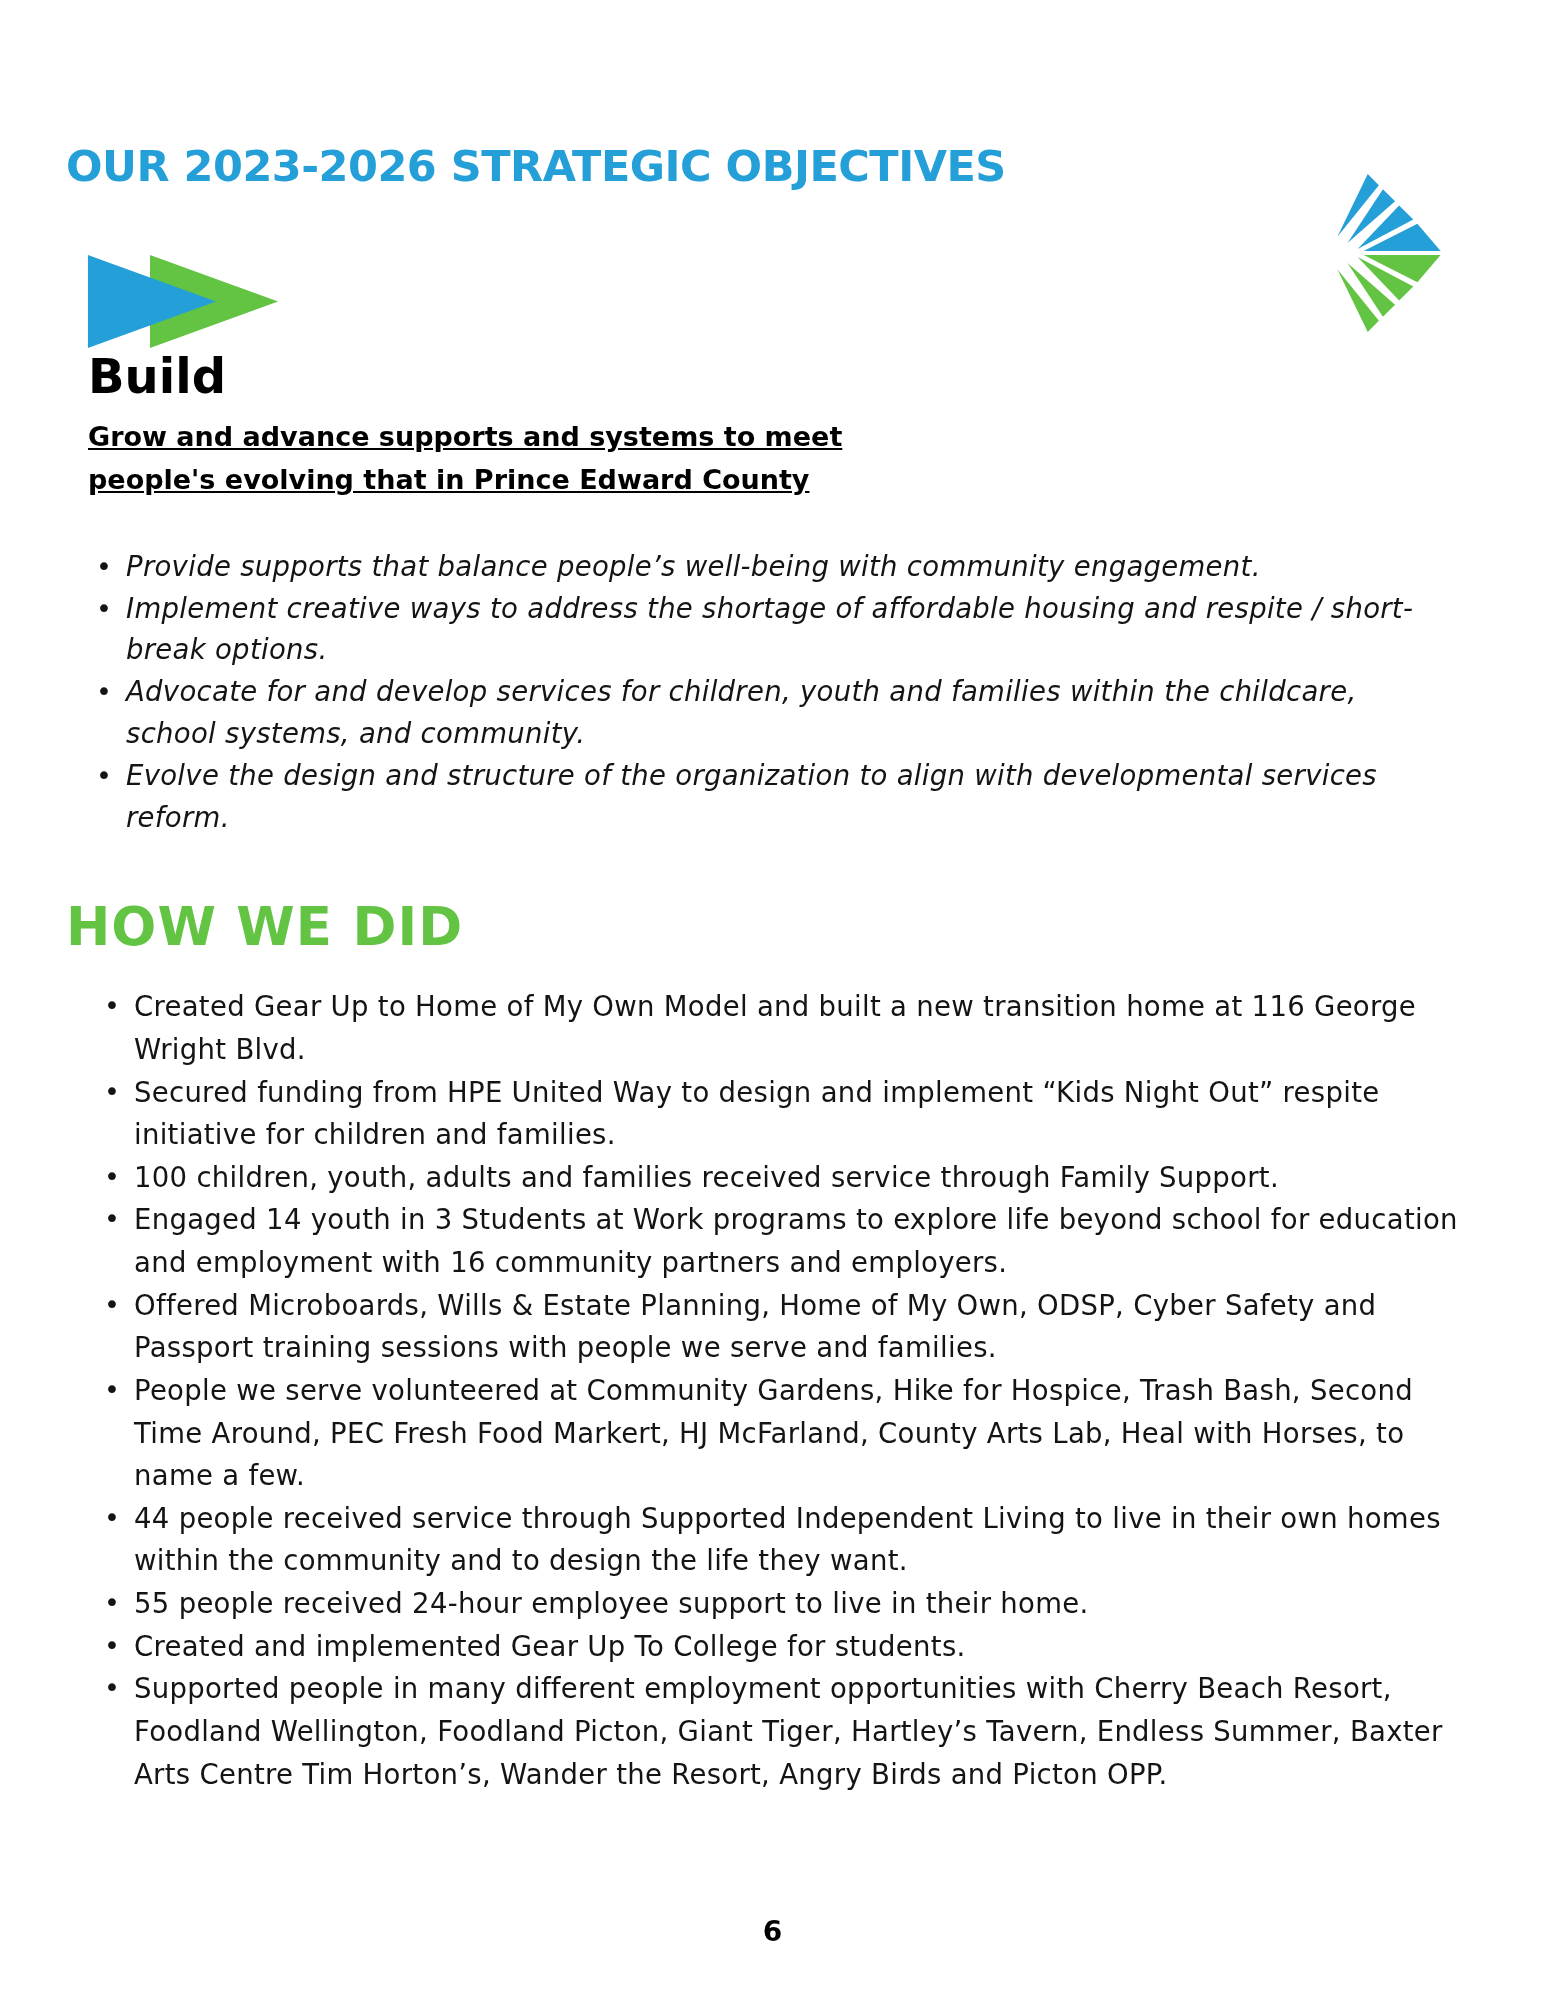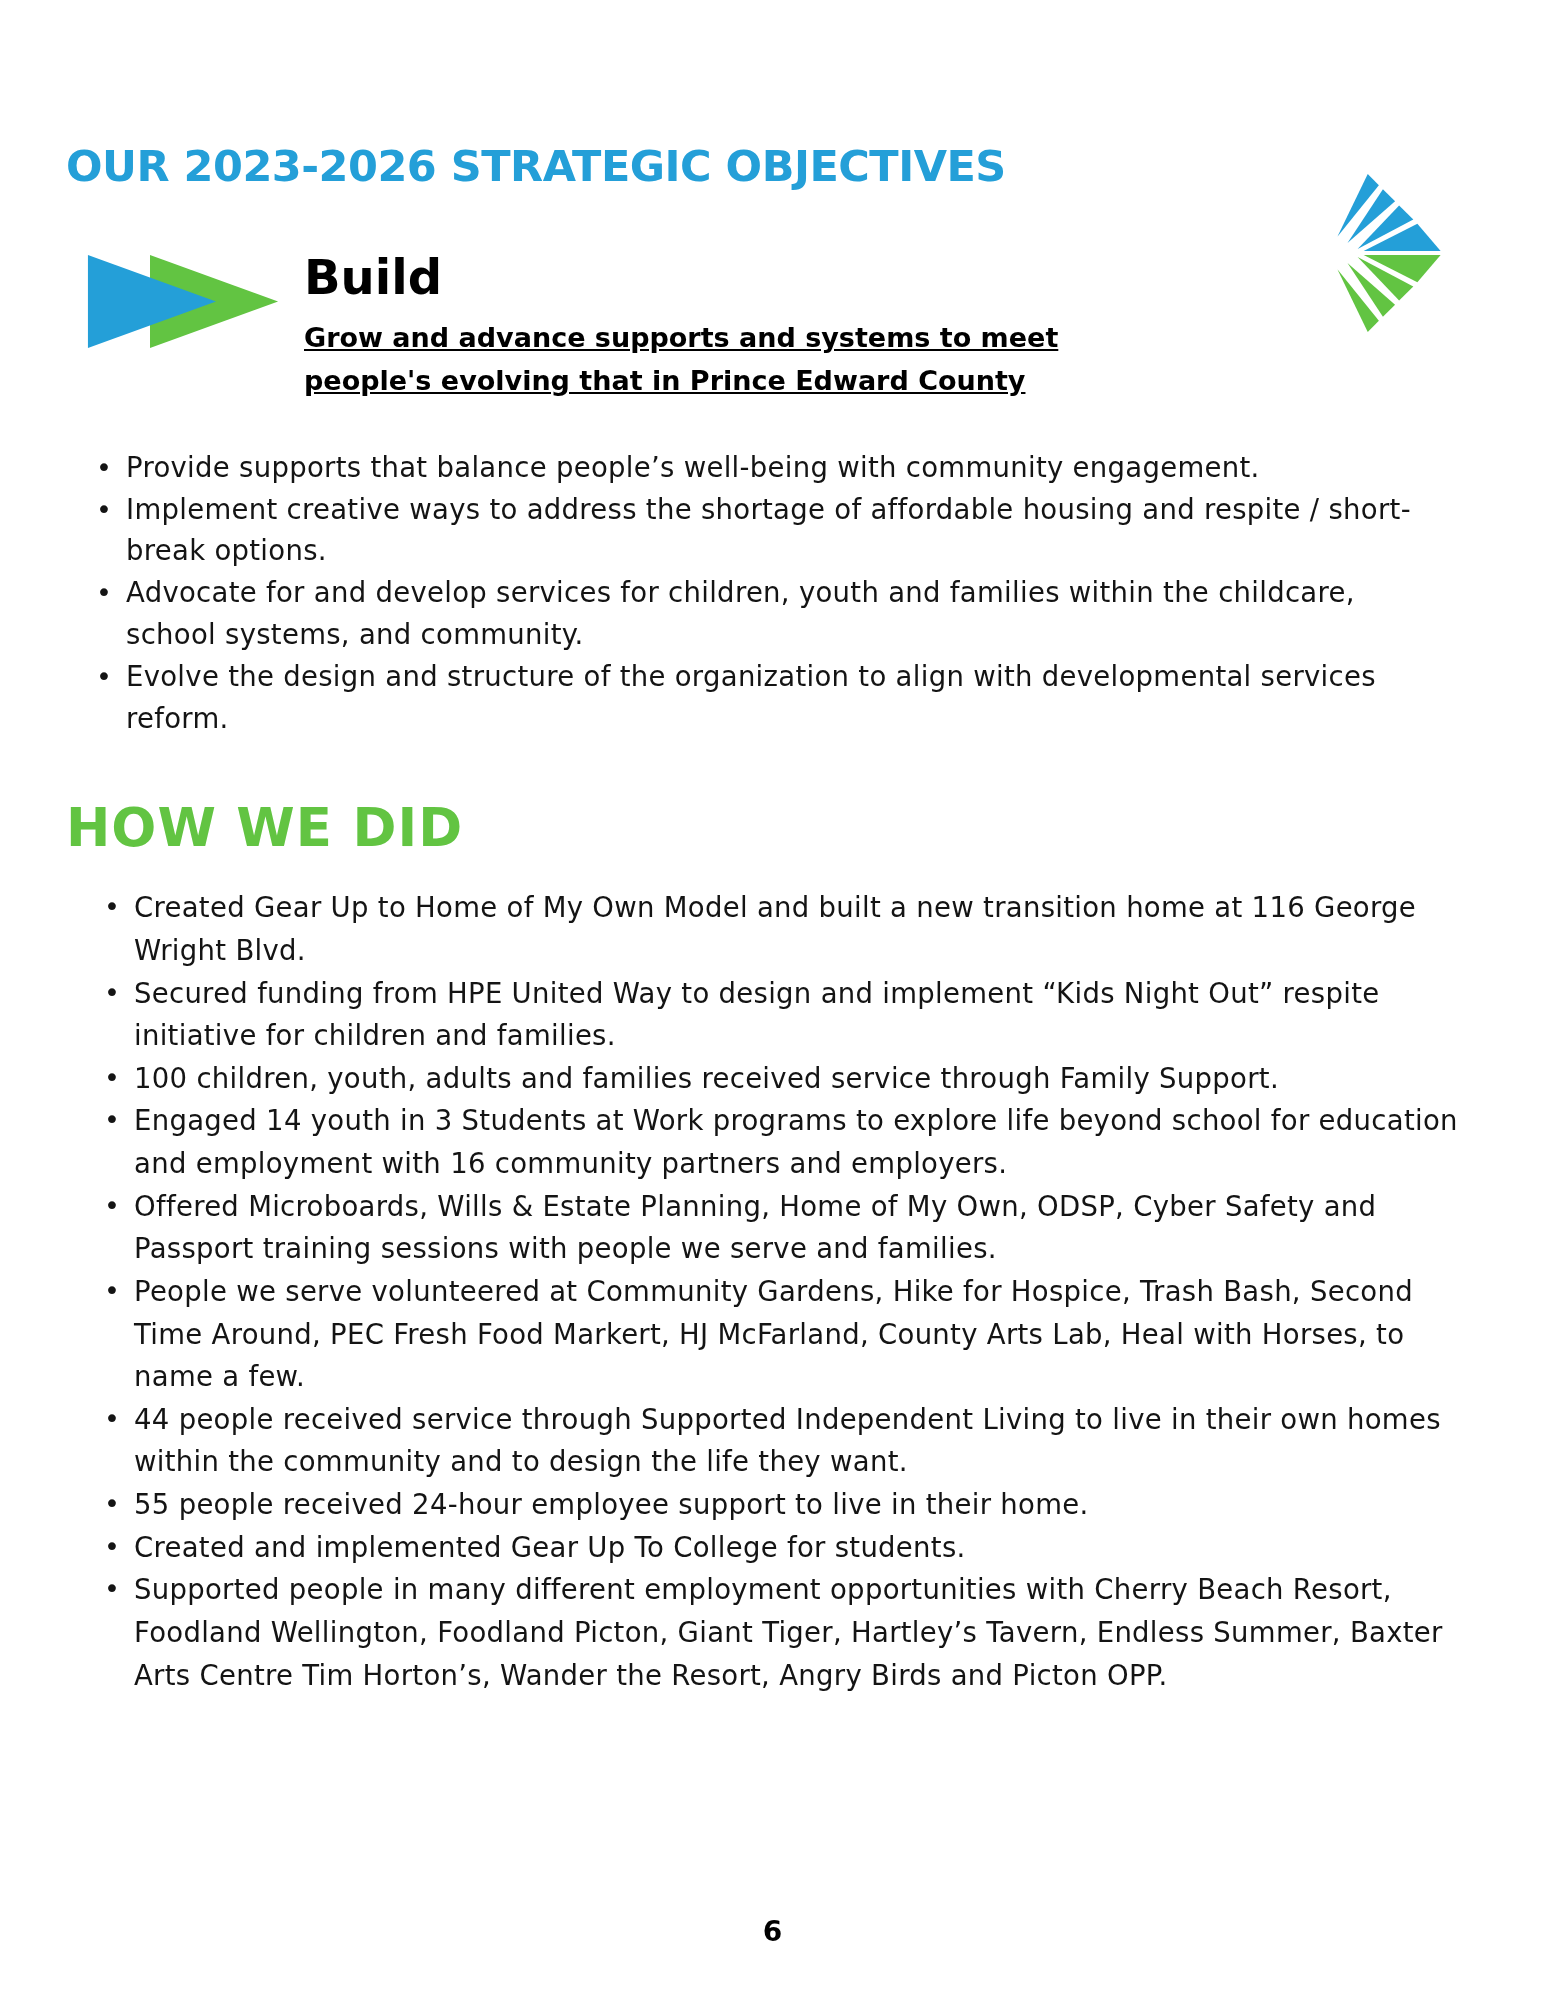--- a/index.html
+++ b/index.html
@@ -32,20 +32,21 @@
   .logo{
     position:absolute;
     top:172px;right:100px;
     width:112px;height:162px;
   }
   
   .build-row{
     display:flex;
     align-items:flex-start;
     margin-top:60px;
+    flex-direction:column;
   }
   .build-arrow{
     width:198px;height:97px;
     flex:0 0 auto;
     margin-left:18px;
     margin-top:2px;
   }
   .build-text{
     margin-left:22px;
   }
@@ -82,20 +83,21 @@
     content:"•";
     position:absolute;
     left:12px;top:0;
     font-size:27px;
   }
   ul.objectives{
     margin-left:18px;
     max-width:1360px;
   }
   ul.objectives li{
+    font-style:italic;
     line-height:1.52;
   }
   
   .how-heading{
     margin-top:58px;
     font-size:53px;
     font-weight:700;
     letter-spacing:1px;
     color:var(--green);
   }

